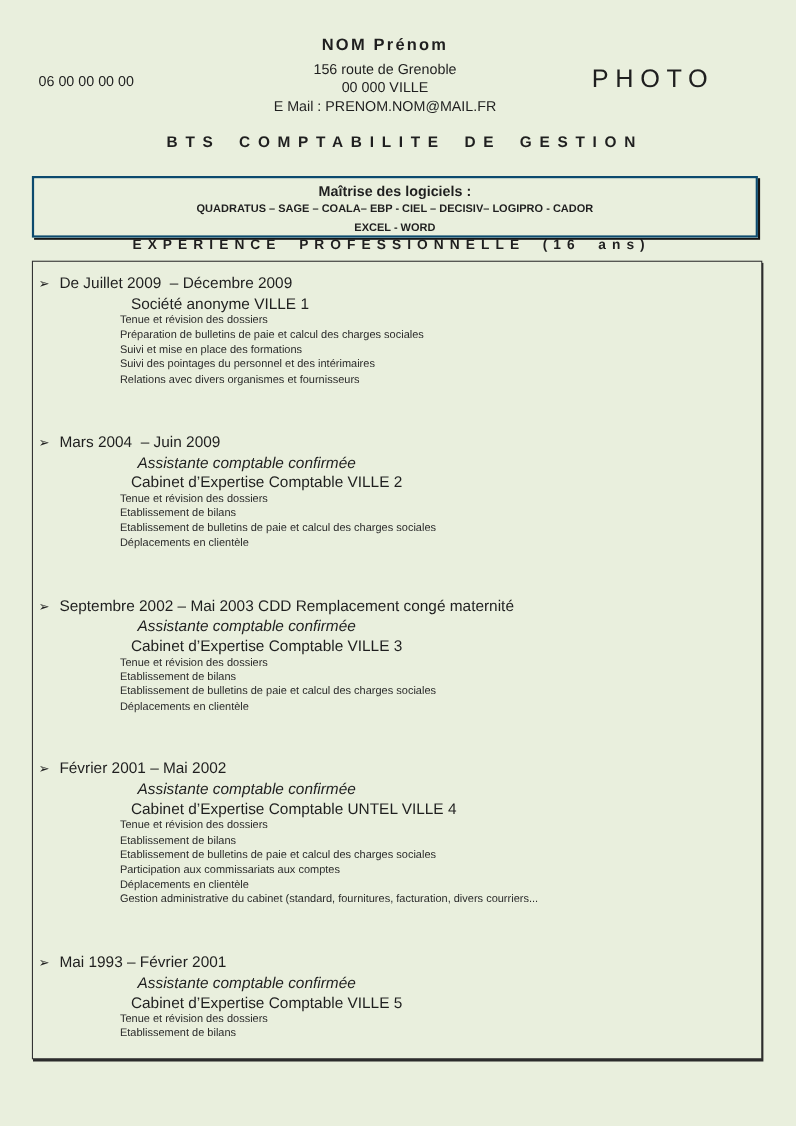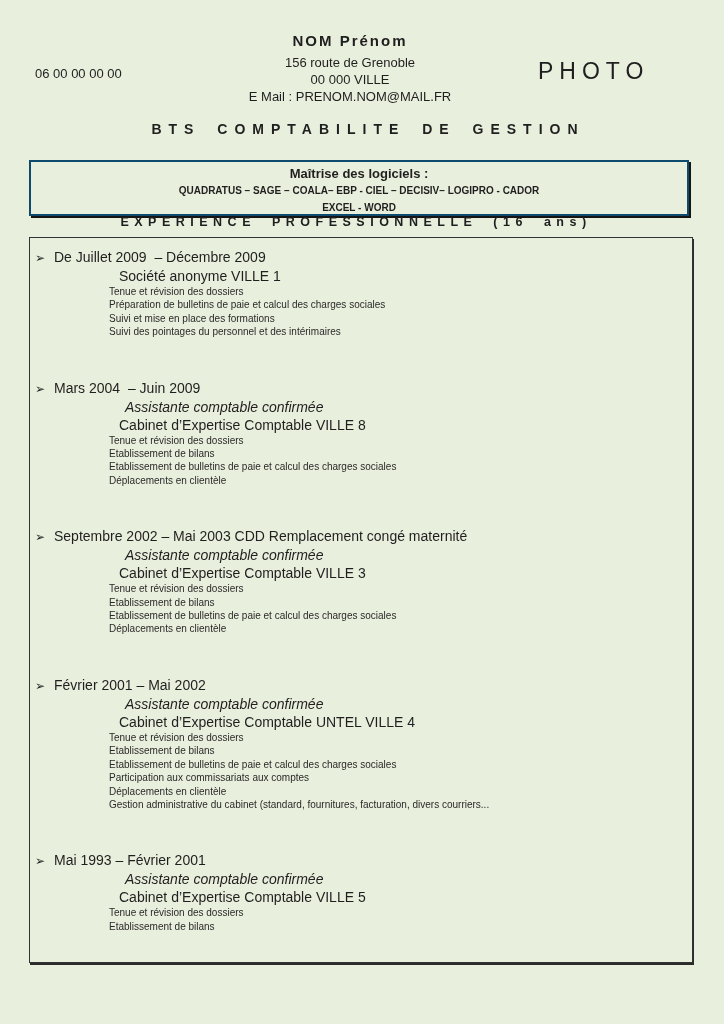--- a/index.html
+++ b/index.html
@@ -77,30 +77,31 @@
       <div class="entry-date-row">
         <span class="bullet">➢</span>
         <span class="entry-date">De Juillet 2009  – Décembre 2009</span>
       </div>
       <div class="entry-company">Société anonyme VILLE 1</div>
       <div class="entry-tasks">
           <div class="task">Tenue et révision des dossiers</div>
           <div class="task">Préparation de bulletins de paie et calcul des charges sociales</div>
           <div class="task">Suivi et mise en place des formations</div>
           <div class="task">Suivi des pointages du personnel et des intérimaires</div>
+          <div class="task">Relations avec divers organismes et fournisseurs</div>
         </div>
     </div>
 
     <div class="entry">
       <div class="entry-date-row">
         <span class="bullet">➢</span>
         <span class="entry-date">Mars 2004  – Juin 2009</span>
       </div>
       <div class="entry-role">Assistante comptable confirmée</div>
-      <div class="entry-company">Cabinet d’Expertise Comptable VILLE 8</div>
+      <div class="entry-company">Cabinet d’Expertise Comptable VILLE 2</div>
       <div class="entry-tasks">
           <div class="task">Tenue et révision des dossiers</div>
           <div class="task">Etablissement de bilans</div>
           <div class="task">Etablissement de bulletins de paie et calcul des charges sociales</div>
           <div class="task">Déplacements en clientèle</div>
         </div>
     </div>
 
     <div class="entry">
       <div class="entry-date-row">

